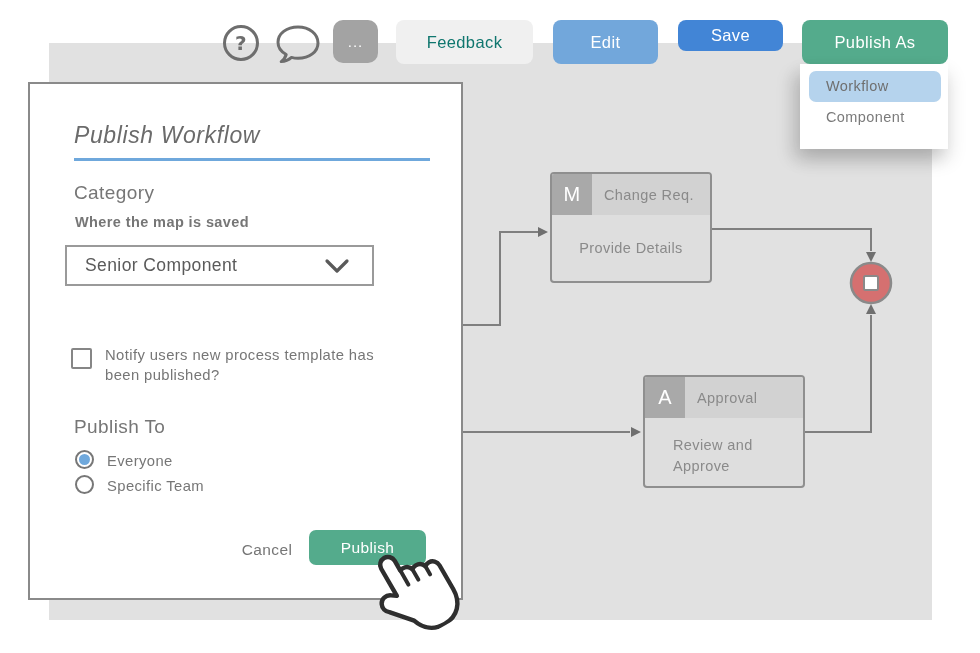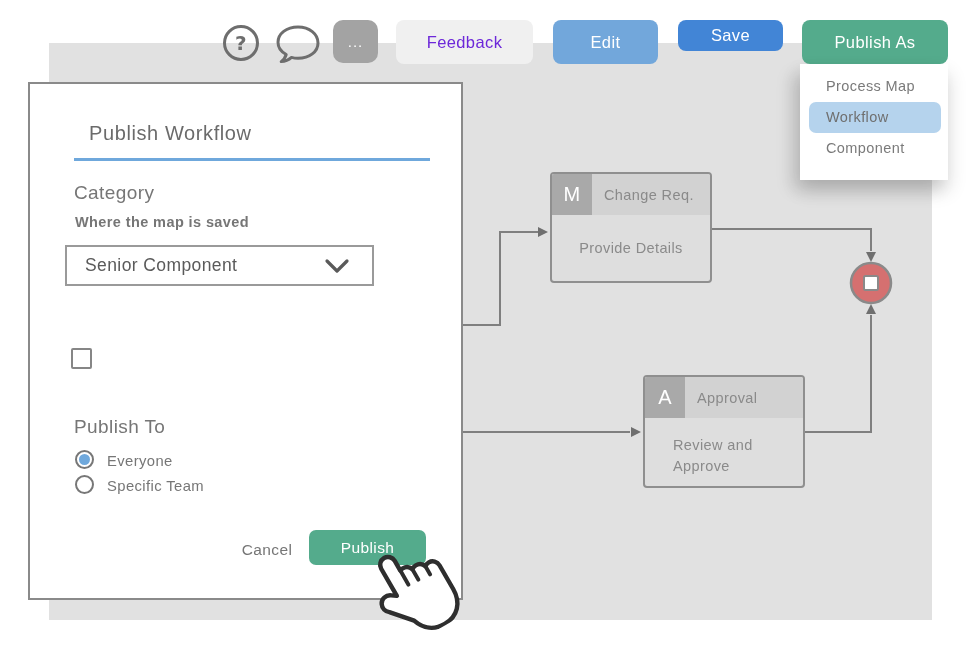--- a/index.html
+++ b/index.html
@@ -18,21 +18,21 @@
 
   
   .tb{position:absolute;display:flex;align-items:center;justify-content:center;border-radius:8px;
       font-size:16.5px;color:#fff;cursor:pointer;}
   .help-icon{position:absolute;left:223px;top:25px;width:36px;height:36px;border:3px solid #6e6e6e;
       border-radius:50%;display:flex;align-items:center;justify-content:center;
       color:#6e6e6e;font-size:20px;font-weight:bold;font-family:"DejaVu Sans",sans-serif;}
   .bubble-icon{position:absolute;left:274px;top:23px;}
   .more-btn{left:333px;top:20px;width:45px;height:43px;border-radius:10px;background:var(--more_gray);
       font-size:15px;letter-spacing:1px;}
-  .feedback-btn{left:396px;top:20px;width:137px;height:44px;background:var(--feedback_bg);color:#6d28d9;}
+  .feedback-btn{left:396px;top:20px;width:137px;height:44px;background:var(--feedback_bg);color:#0f766e;}
   .edit-btn{left:553px;top:20px;width:105px;height:44px;background:var(--edit_blue);}
   .save-btn{left:678px;top:20px;width:105px;height:31px;background:var(--save_blue);}
   .publishas-btn{left:802px;top:20px;width:146px;height:44px;background:var(--publish_green);}
 
   
   .pa-menu{position:absolute;left:800px;top:64px;width:148px;background:#fff;padding:7px 0 16px 0;
       box-shadow:0 10px 18px rgba(0,0,0,.16),-9px 10px 16px rgba(0,0,0,.10);}
   .pa-item{height:31px;line-height:31px;padding-left:26px;font-size:14.5px;color:#7a7a7a;cursor:pointer;}
   .pa-item.hl{background:var(--menu_highlight);margin:0 7px 0 9px;padding-left:17px;color:#6f6f6f;border-radius:7px;}
 
@@ -51,21 +51,21 @@
   #node-change{left:550px;top:172px;width:162px;height:111px;}
   #node-approval{left:643px;top:375px;width:162px;height:113px;}
 
   .wires{position:absolute;left:0;top:0;pointer-events:none;}
   .wire{fill:none;stroke:var(--line_gray);stroke-width:2px;}
   .ah{fill:#6f6f6f;}
 
   
   .modal{position:absolute;left:28px;top:82px;width:435px;height:518px;background:#fff;
       border:2px solid var(--modal_border);}
-  .m-title{position:absolute;left:59px;top:38px;font-size:20px;color:#6b6b6b;letter-spacing:.6px;}
+  .m-title{position:absolute;left:44px;top:38px;font-size:23px;color:#6b6b6b;letter-spacing:.6px;font-style:italic;}
   .m-underline{position:absolute;left:44px;top:74px;width:356px;height:3px;background:var(--underline_blue);}
   .m-cat{position:absolute;left:44px;top:98px;font-size:19px;color:var(--text_gray);}
   .m-hint{position:absolute;left:45px;top:130px;font-size:14.5px;color:var(--text_gray);font-weight:bold;}
   .m-select{position:absolute;left:35px;top:161px;width:309px;height:41px;border:2px solid #9a9a9a;
       background:#fff;display:flex;align-items:center;cursor:pointer;}
   .m-select-val{padding-left:18px;font-size:17.5px;color:#5a5a5a;flex:1;}
   .m-select .chev{margin-right:22px;}
   .m-check{position:absolute;left:41px;top:264px;width:21px;height:21px;border:2.5px solid #868686;
       border-radius:2px;background:#fff;cursor:pointer;}
   .m-check-label{position:absolute;left:75px;top:262px;width:300px;font-size:14.8px;line-height:19.5px;
@@ -130,40 +130,40 @@
   <svg class="bubble-icon" width="48" height="42" viewBox="0 0 48 42">
     <path d="M24 4 C12.5 4 4 10.7 4 19.3 C4 24.5 7.2 28.9 12.2 31.5 C11.4 34.4 9.6 36.9 7.2 38.6 C11.2 38.5 14.8 36.9 17.5 34.4 C19.5 35 21.7 35.3 24 35.3 C35.5 35.3 44 28.6 44 19.9 C44 10.9 35.5 4 24 4 Z" fill="none" stroke="#6e6e6e" stroke-width="3" stroke-linejoin="round"></path>
   </svg>
   <div class="tb more-btn">...</div>
   <div class="tb feedback-btn">Feedback</div>
   <div class="tb edit-btn">Edit</div>
   <div class="tb save-btn">Save</div>
   <div class="tb publishas-btn">Publish As</div>
 
   <div class="pa-menu">
-    <div class="pa-item">Process Map</div>
     <div class="pa-item hl">Workflow</div>
     <div class="pa-item">Component</div>
   </div>
 
   <div class="modal">
     <div class="m-title">Publish Workflow</div>
     <div class="m-underline"></div>
 
     <div class="m-cat">Category</div>
     <div class="m-hint">Where the map is saved</div>
 
     <div class="m-select">
       <div class="m-select-val">Senior Component</div>
       <svg class="chev" width="26" height="16" viewBox="0 0 26 16">
         <path d="M3 3 L13 13 L23 3" fill="none" stroke="#5a5a5a" stroke-width="3.2" stroke-linecap="round" stroke-linejoin="round"></path>
       </svg>
     </div>
 
     <div class="m-check"></div>
+    <div class="m-check-label">Notify users new process template has been published?</div>
 
     <div class="m-pubto">Publish To</div>
 
     <div class="radio-row r1">
       <div class="radio">
           <div class="dot"></div>
         </div>
       <div class="radio-label">Everyone</div>
     </div>
     <div class="radio-row r2">

